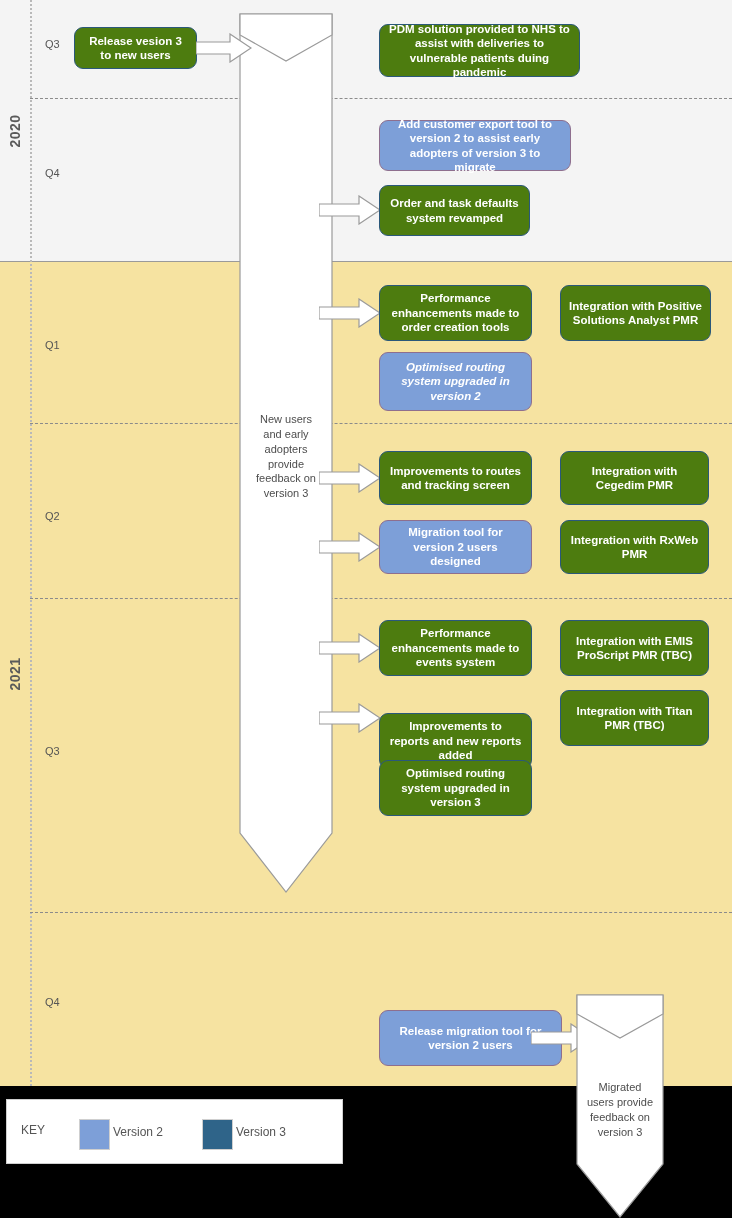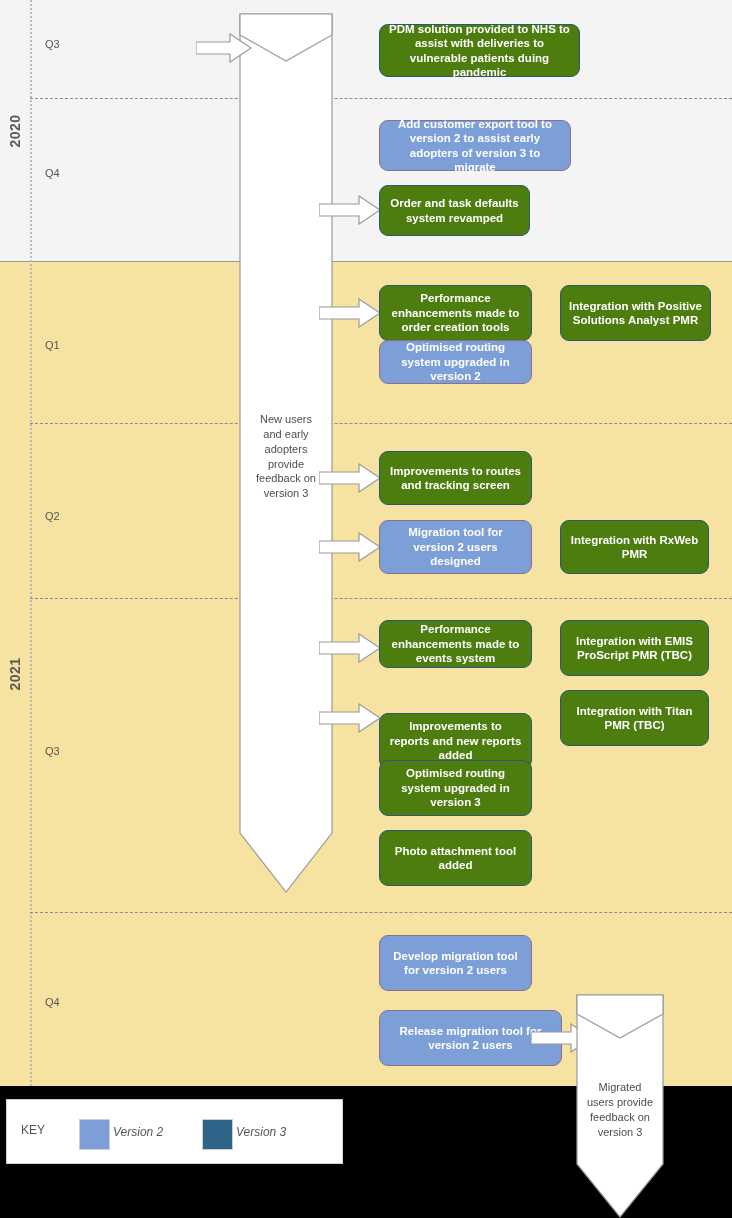--- a/index.html
+++ b/index.html
@@ -52,21 +52,21 @@
     white-space:pre-line;
   }
 
   
   #key-box{
     position:absolute;left:6px;top:1099px;width:337px;height:65px;
     background:#ffffff;border:1px solid #cfcfcf;box-sizing:border-box;
   }
   #key-title{position:absolute;left:14px;top:23px;font-size:12px;color:#555;}
   .key-swatch{position:absolute;top:19px;width:31px;height:31px;border:1px solid #cfcfcf;box-sizing:border-box;}
-  .key-text{position:absolute;top:25px;font-size:12px;color:#555;font-style:italic;}
+  .key-text{position:absolute;top:25px;font-size:12px;color:#555;}
 </style>
 </head>
 <body>
 
 <div id="canvas">
 
   <div class="band" id="band-2020"></div>
   <div class="band" id="band-2021"></div>
 
   <div class="year-label" id="year-2020">
@@ -96,20 +96,21 @@
       <polygon points="1,1 93,1 93,22 47,48 1,22" fill="#ffffff" stroke="#9a9a9a" stroke-width="1.2"></polygon>
     </svg>
   </div>
   <div class="bigarrow-text" style="left:243px;top:412px;width:86px;">New users
 and early
 adopters
 provide
 feedback on
 version 3</div>
 
+  <div class="node v3" style="left:74px;top:27px;width:123px;height:42px;">Release vesion 3 to new users</div>
 
   <div class="arrow-sm" style="left:196px;top:33px;">
     <svg width="56" height="30" viewBox="0 0 56 30">
       <polygon points="0,9 34,9 34,1 55,15 34,29 34,21 0,21" fill="#ffffff" stroke="#9a9a9a" stroke-width="1.2"></polygon>
     </svg>
   </div>
 
   <div class="node v3" style="left:379px;top:24px;width:201px;height:53px;">PDM solution provided to NHS to assist with deliveries to vulnerable patients duing pandemic</div>
 
   <div class="node v2" style="left:379px;top:120px;width:192px;height:51px;">Add customer export tool to version 2 to assist early adopters of version 3 to migrate</div>
@@ -123,62 +124,61 @@
 
   <div class="arrow-sm" style="left:319px;top:298px;">
     <svg width="62" height="30" viewBox="0 0 62 30">
       <polygon points="0,9 40,9 40,1 61,15 40,29 40,21 0,21" fill="#ffffff" stroke="#9a9a9a" stroke-width="1.2"></polygon>
     </svg>
   </div>
   <div class="node v3" style="left:379px;top:285px;width:153px;height:56px;">Performance enhancements made to order creation tools</div>
 
   <div class="node v3" style="left:560px;top:285px;width:151px;height:56px;">Integration with Positive Solutions Analyst PMR</div>
 
-  <div class="node v2" style="left:379px;top:340px;width:153px;height:44px;">Optimised routing system upgraded in version 2</div>
+  <div class="node v2" style="left:379px;top:352px;width:153px;height:59px;font-style:italic;">Optimised routing system upgraded in version 2</div>
 
   <div class="arrow-sm" style="left:319px;top:463px;">
     <svg width="62" height="30" viewBox="0 0 62 30">
       <polygon points="0,9 40,9 40,1 61,15 40,29 40,21 0,21" fill="#ffffff" stroke="#9a9a9a" stroke-width="1.2"></polygon>
     </svg>
   </div>
   <div class="node v3" style="left:379px;top:451px;width:153px;height:54px;">Improvements to routes and tracking screen</div>
 
+  <div class="node v3" style="left:560px;top:451px;width:149px;height:54px;">Integration with Cegedim PMR</div>
 
   <div class="arrow-sm" style="left:319px;top:532px;">
     <svg width="62" height="30" viewBox="0 0 62 30">
       <polygon points="0,9 40,9 40,1 61,15 40,29 40,21 0,21" fill="#ffffff" stroke="#9a9a9a" stroke-width="1.2"></polygon>
     </svg>
   </div>
   <div class="node v2" style="left:379px;top:520px;width:153px;height:54px;">Migration tool for version 2 users designed</div>
 
   <div class="node v3" style="left:560px;top:520px;width:149px;height:54px;">Integration with RxWeb PMR</div>
 
   <div class="arrow-sm" style="left:319px;top:633px;">
     <svg width="62" height="30" viewBox="0 0 62 30">
       <polygon points="0,9 40,9 40,1 61,15 40,29 40,21 0,21" fill="#ffffff" stroke="#9a9a9a" stroke-width="1.2"></polygon>
     </svg>
   </div>
-  <div class="node v3" style="left:379px;top:620px;width:153px;height:48px;">Performance enhancements made to events system</div>
+  <div class="node v3" style="left:379px;top:620px;width:153px;height:56px;">Performance enhancements made to events system</div>
 
   <div class="node v3" style="left:560px;top:620px;width:149px;height:56px;">Integration with EMIS ProScript PMR (TBC)</div>
 
   <div class="arrow-sm" style="left:319px;top:703px;">
     <svg width="62" height="30" viewBox="0 0 62 30">
       <polygon points="0,9 40,9 40,1 61,15 40,29 40,21 0,21" fill="#ffffff" stroke="#9a9a9a" stroke-width="1.2"></polygon>
     </svg>
   </div>
   <div class="node v3" style="left:379px;top:690px;width:153px;height:56px;margin-top:23px;">Improvements to reports and new reports added</div>
 
   <div class="node v3" style="left:560px;top:690px;width:149px;height:56px;">Integration with Titan PMR (TBC)</div>
 
   <div class="node v3" style="left:379px;top:760px;width:153px;height:56px;">Optimised routing system upgraded in version 3</div>
 
-  <div class="node v3" style="left:379px;top:830px;width:153px;height:56px;">Photo attachment tool added</div>
-
-  <div class="node v2" style="left:379px;top:935px;width:153px;height:56px;">Develop migration tool for version 2 users</div>
+
 
   <div class="node v2" style="left:379px;top:1010px;width:183px;height:56px;">Release migration tool for version 2 users</div>
 
   <div class="arrow-sm" style="left:531px;top:1023px;">
     <svg width="62" height="30" viewBox="0 0 62 30">
       <polygon points="0,9 40,9 40,1 61,15 40,29 40,21 0,21" fill="#ffffff" stroke="#9a9a9a" stroke-width="1.2"></polygon>
     </svg>
   </div>
 
   <div class="bigarrow" style="left:576px;top:994px;">

